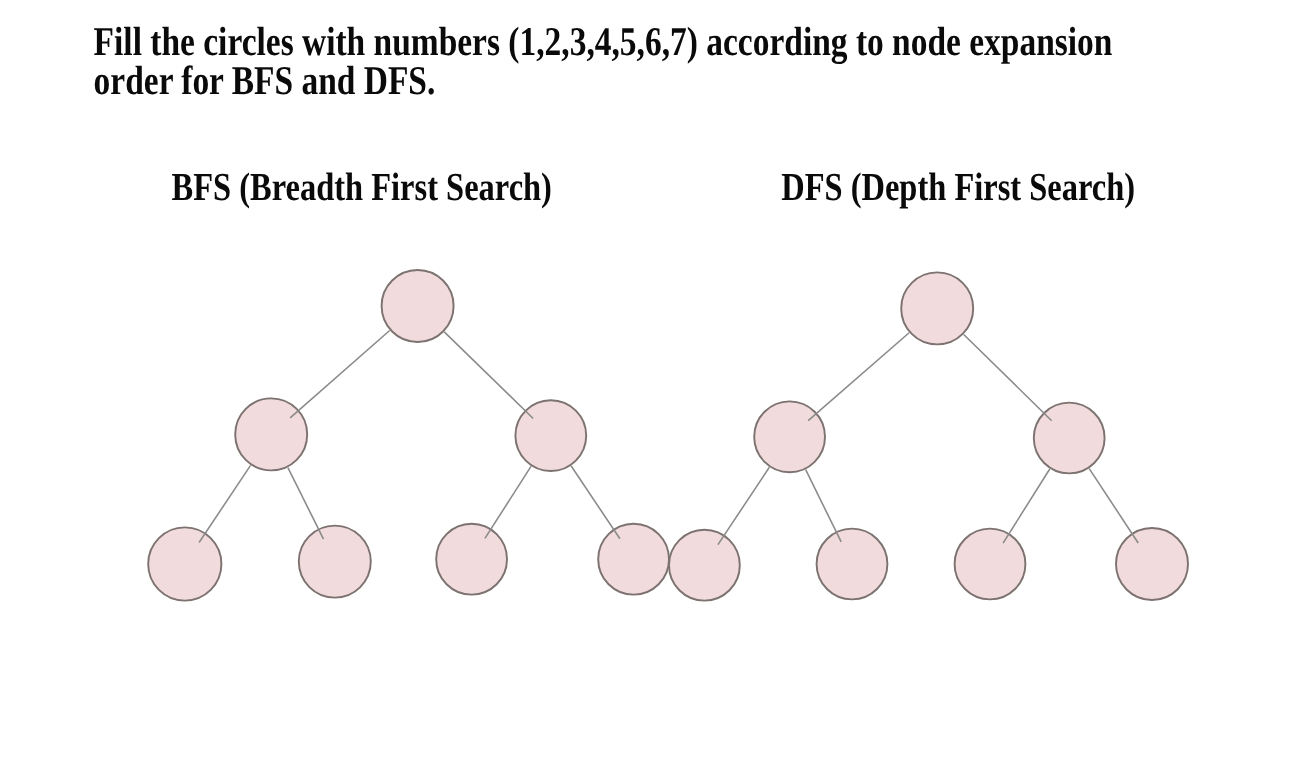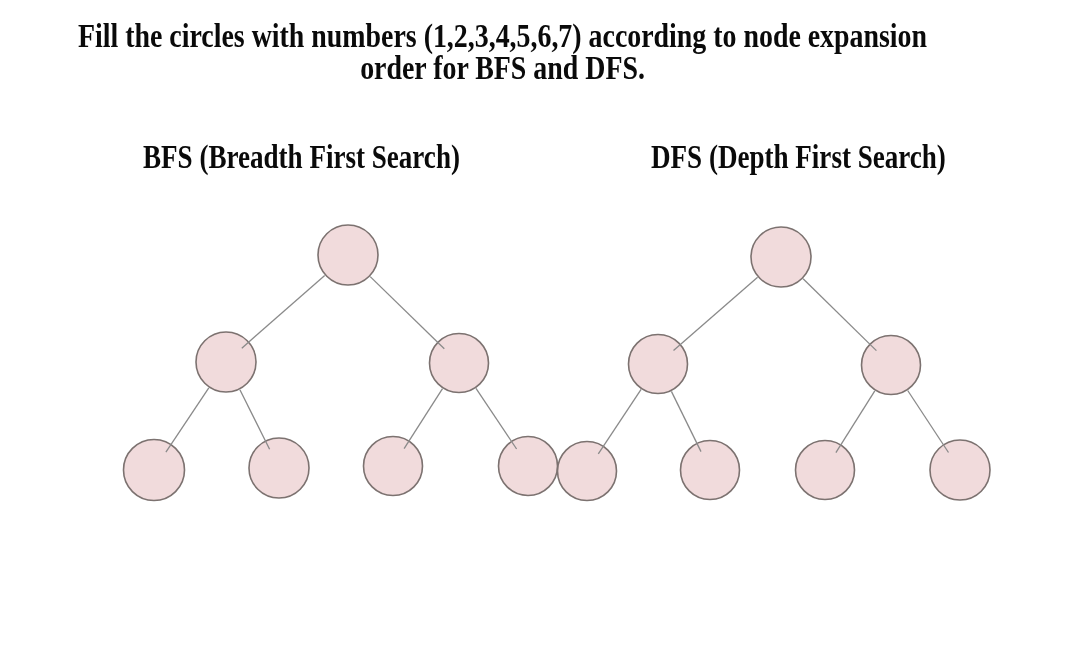--- a/index.html
+++ b/index.html
@@ -7,21 +7,20 @@
     padding: 0;
     background: #ffffff;
   }
   .page {
     position: relative;
     width: 1080px;
     height: 650px;
     background: #ffffff;
     overflow: hidden;
     font-family: "Liberation Serif", "DejaVu Serif", serif;
-    text-align: center;
   }
   .question {
     position: absolute;
     left: 78px;
     top: 20px;
     font-weight: bold;
     font-size: 34px;
     line-height: 32px;
     color: #0a0a0a;
     transform: scaleX(0.82);

